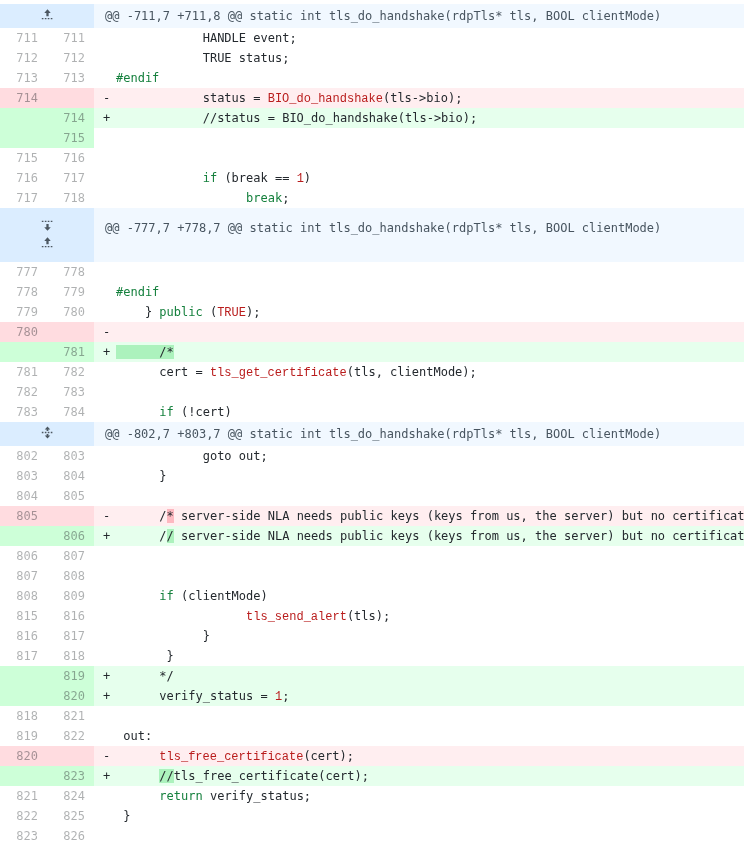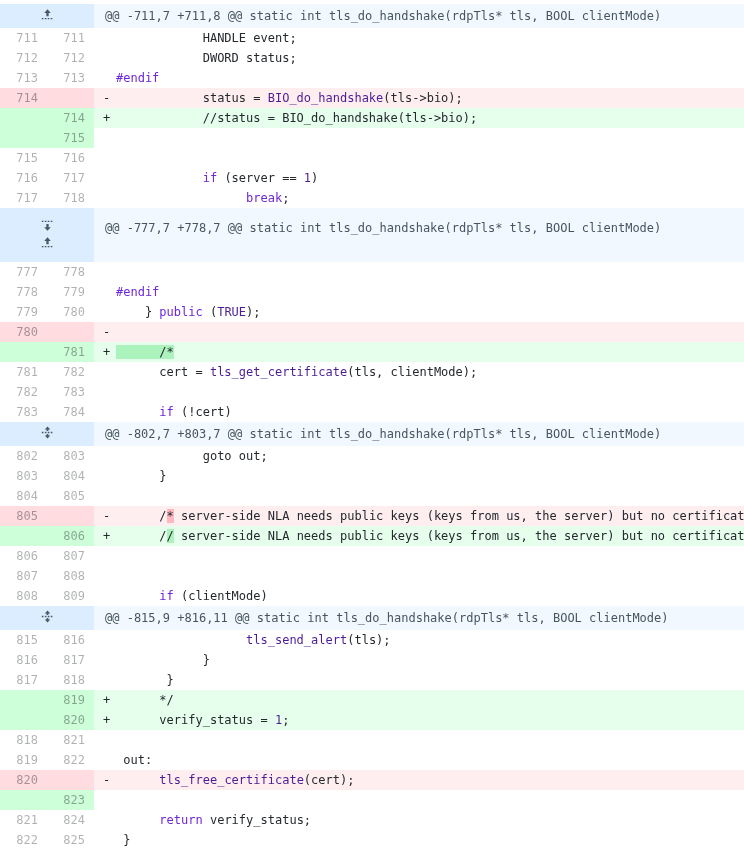--- a/index.html
+++ b/index.html
@@ -25,22 +25,22 @@
   .row.hunk{height:24px;line-height:24px;}
   .row.hunk.tall{height:54px;line-height:40px;}
   .hunk-gutter{flex:none;width:94px;background:#dbedff;display:flex;flex-direction:column;
                align-items:center;justify-content:center;gap:2px;}
   .hunk-code{flex:1;background:#f1f8ff;color:#485560;white-space:pre;overflow:hidden;
              padding-left:11px;box-sizing:border-box;}
   .expand-btn{border:none;background:transparent;padding:0;margin:0;cursor:pointer;
               display:flex;align-items:center;justify-content:center;height:15px;width:20px;}
   .expand-btn svg{fill:#4c5761;}
   
-  .tk-r{color:#6d28d9;}
-  .tk-b{color:#4c1d95;}
+  .tk-r{color:#15803d;}
+  .tk-b{color:#b91c1c;font-family:Liberation Mono, monospace;}
   .tk-hd{background:#fdb8c0;}
   .tk-ha{background:#acf2bd;}
 </style>
 </head>
 <body>
 
 <div class="diff-wrap" id="diff-root">
     <div class="row hunk">
       <div class="hunk-gutter">
         <button class="expand-btn">
@@ -53,21 +53,21 @@
       <div class="hunk-code">@@ -711,7 +711,8 @@ static int tls_do_handshake(rdpTls* tls, BOOL clientMode)</div>
     </div>
     <div class="row context">
       <div class="num">711</div>
       <div class="num">711</div>
       <div class="code"><span class="marker"></span><span>            HANDLE event;</span></div>
     </div>
     <div class="row context">
       <div class="num">712</div>
       <div class="num">712</div>
-      <div class="code"><span class="marker"></span><span>            DWORD status;</span></div>
+      <div class="code"><span class="marker"></span><span>            TRUE status;</span></div>
     </div>
     <div class="row context">
       <div class="num">713</div>
       <div class="num">713</div>
       <div class="code"><span class="marker"></span><span class="tk-r">#endif</span></div>
     </div>
     <div class="row del">
       <div class="num">714</div>
       <div class="num"></div>
       <div class="code"><span class="marker">-</span><span>            status = </span><span class="tk-b">BIO_do_handshake</span><span>(tls-&gt;bio);</span></div>
@@ -82,21 +82,21 @@
       <div class="num">715</div>
     </div>
     <div class="row context">
       <div class="num">715</div>
       <div class="num">716</div>
       <div class="code"><span class="marker"></span><span></span></div>
     </div>
     <div class="row context">
       <div class="num">716</div>
       <div class="num">717</div>
-      <div class="code"><span class="marker"></span><span>            </span><span class="tk-r">if</span><span> (server == </span><span class="tk-b">1</span><span>)</span></div>
+      <div class="code"><span class="marker"></span><span>            </span><span class="tk-r">if</span><span> (break == </span><span class="tk-b">1</span><span>)</span></div>
     </div>
     <div class="row context">
       <div class="num">717</div>
       <div class="num">718</div>
       <div class="code"><span class="marker"></span><span>                  </span><span class="tk-r">break</span><span>;</span></div>
     </div>
     <div class="row hunk tall">
       <div class="hunk-gutter">
         <button class="expand-btn">
           <span><svg width="13" height="13" viewBox="0 0 16 16">
@@ -197,32 +197,20 @@
     <div class="row context">
       <div class="num">807</div>
       <div class="num">808</div>
       <div class="code"><span class="marker"></span><span></span></div>
     </div>
     <div class="row context">
       <div class="num">808</div>
       <div class="num">809</div>
       <div class="code"><span class="marker"></span><span>      </span><span class="tk-r">if</span><span> (clientMode)</span></div>
     </div>
-    <div class="row hunk">
-      <div class="hunk-gutter">
-        <button class="expand-btn">
-          <span><svg width="13" height="13" viewBox="0 0 16 16">
-              <path d="M8 0.5l3.4 3.8H9.1V6.3H6.9V4.3H4.6z"></path>
-              <path d="M1 7.2h2v1.6H1zm3.7 0h2v1.6h-2zm3.6 0h2v1.6h-2zm3.7 0h2v1.6h-2z"></path>
-              <path d="M8 15.5l-3.4-3.8h2.3V9.7h2.2v2h2.3z"></path>
-            </svg></span>
-        </button>
-      </div>
-      <div class="hunk-code">@@ -815,9 +816,11 @@ static int tls_do_handshake(rdpTls* tls, BOOL clientMode)</div>
-    </div>
     <div class="row context">
       <div class="num">815</div>
       <div class="num">816</div>
       <div class="code"><span class="marker"></span><span>                  </span><span class="tk-b">tls_send_alert</span><span>(tls);</span></div>
     </div>
     <div class="row context">
       <div class="num">816</div>
       <div class="num">817</div>
       <div class="code"><span class="marker"></span><span>            }</span></div>
     </div>
@@ -252,20 +240,21 @@
       <div class="code"><span class="marker"></span><span> out:</span></div>
     </div>
     <div class="row del">
       <div class="num">820</div>
       <div class="num"></div>
       <div class="code"><span class="marker">-</span><span>      </span><span class="tk-b">tls_free_certificate</span><span>(cert);</span></div>
     </div>
     <div class="row add">
       <div class="num"></div>
       <div class="num">823</div>
+      <div class="code"><span class="marker">+</span><span>      </span><span class="tk-ha">//</span><span>tls_free_certificate(cert);</span></div>
     </div>
     <div class="row context">
       <div class="num">821</div>
       <div class="num">824</div>
       <div class="code"><span class="marker"></span><span>      </span><span class="tk-r">return</span><span> verify_status;</span></div>
     </div>
     <div class="row context">
       <div class="num">822</div>
       <div class="num">825</div>
       <div class="code"><span class="marker"></span><span> }</span></div>

